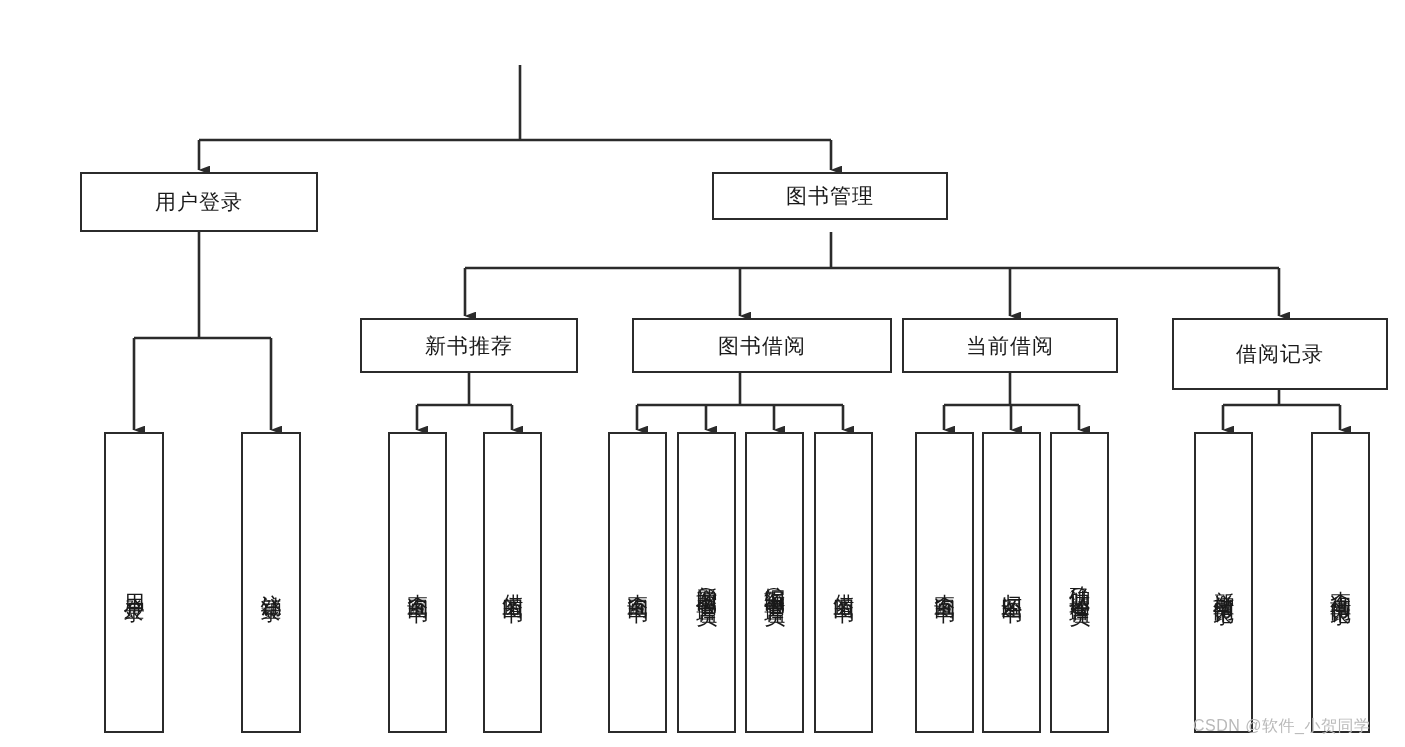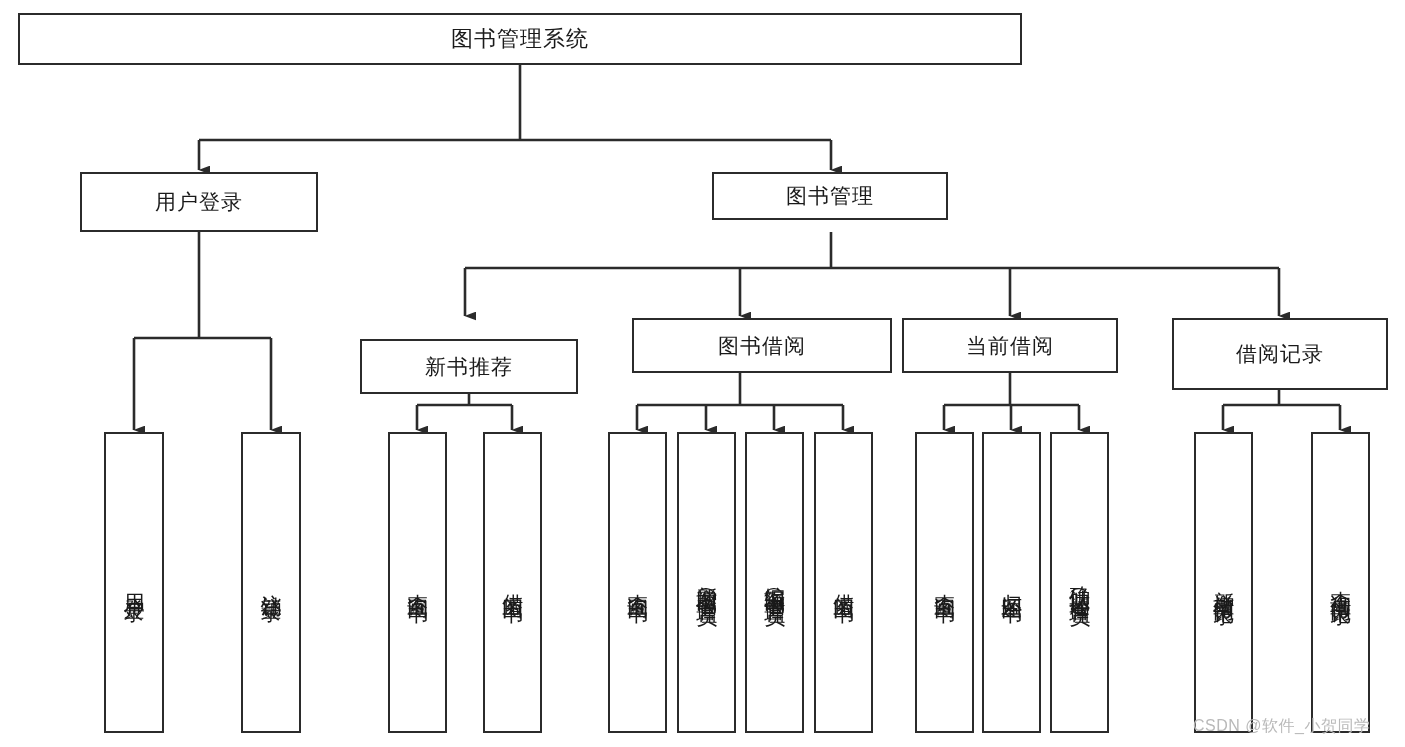--- a/index.html
+++ b/index.html
@@ -119,26 +119,25 @@
       <path d="M1011,405 L1011,430" marker-end="url(#arrowhead)"></path>
       <path d="M1079,405 L1079,430" marker-end="url(#arrowhead)"></path>
 
       <path d="M1279,373 L1279,405"></path>
       <path d="M1223,405 L1340,405"></path>
       <path d="M1223,405 L1223,430" marker-end="url(#arrowhead)"></path>
       <path d="M1340,405 L1340,430" marker-end="url(#arrowhead)"></path>
     </g>
   </svg>
 
-  <div class="node horiz root" style="left:18px; top:13px; width:1004px; height:52px;">图书管理系统</div>
 
   <div class="node horiz" style="left:80px; top:172px; width:238px; height:60px;">用户登录</div>
   <div class="node horiz" style="left:712px; top:172px; width:236px; height:48px;">图书管理</div>
 
-  <div class="node horiz" style="left:360px; top:318px; width:218px; height:55px;margin-top:21px;">新书推荐</div>
+  <div class="node horiz" style="left:360px; top:318px; width:218px; height:55px;">新书推荐</div>
   <div class="node horiz" style="left:632px; top:318px; width:260px; height:55px;">图书借阅</div>
   <div class="node horiz" style="left:902px; top:318px; width:216px; height:55px;">当前借阅</div>
   <div class="node horiz" style="left:1172px; top:318px; width:216px; height:72px;">借阅记录</div>
 
   <div class="node vert" style="left:104px; top:432px; width:60px; height:301px;">
     <span class="vtext">用户登录</span>
   </div>
   <div class="node vert" style="left:241px; top:432px; width:60px; height:301px;">
     <span class="vtext">注销登录</span>
   </div>

